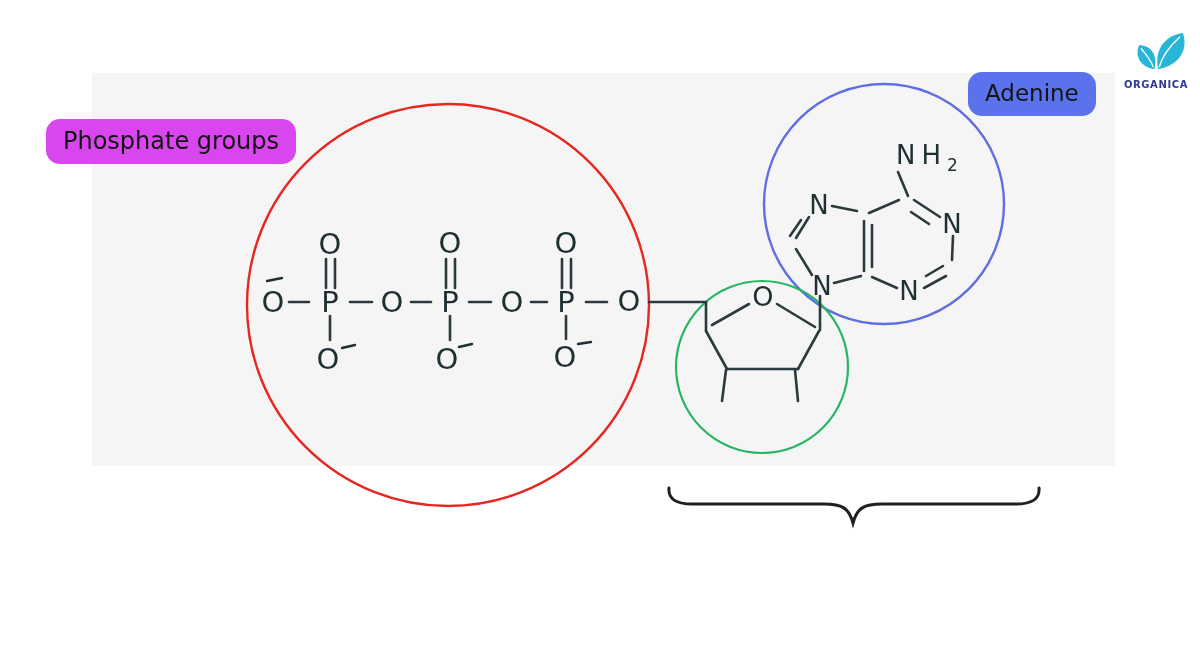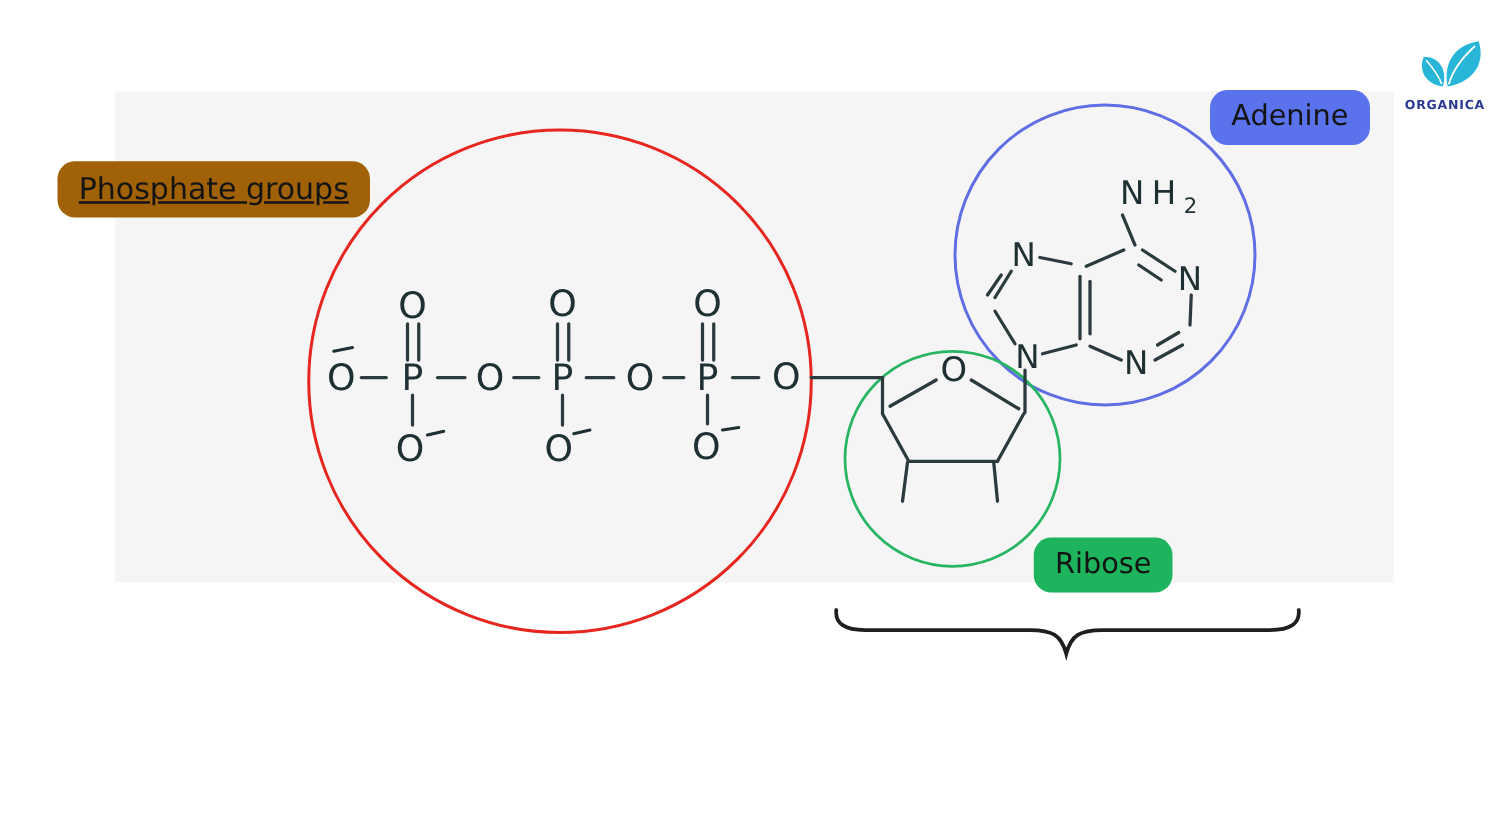--- a/index.html
+++ b/index.html
@@ -84,28 +84,25 @@
       <text x="565" y="357" fill="#1e3032" font-size="29" text-anchor="middle" dominant-baseline="central">O</text>
       <text x="629" y="301" fill="#1e3032" font-size="29" text-anchor="middle" dominant-baseline="central">O</text>
       <text x="763" y="296" fill="#1e3032" font-size="27" text-anchor="middle" dominant-baseline="central">O</text>
       <text x="819" y="205" fill="#1e3032" font-size="26" text-anchor="middle" dominant-baseline="central">N</text>
       <text x="822" y="286" fill="#1e3032" font-size="26" text-anchor="middle" dominant-baseline="central">N</text>
       <text x="952" y="224" fill="#1e3032" font-size="26" text-anchor="middle" dominant-baseline="central">N</text>
       <text x="909" y="291" fill="#1e3032" font-size="26" text-anchor="middle" dominant-baseline="central">N</text>
       <text x="896" y="155" fill="#1e3032" font-size="26" text-anchor="start" dominant-baseline="central" letter-spacing="6">NH<tspan dy="10" font-size="17" letter-spacing="0">2</tspan></text>
     </svg>
 
-  <div class="pill" style="left: 46px; top: 129px; background: #a16207; font-size: 24px; text-decoration: underline;">
+  <div class="pill" style="left: 46px; top: 119px; background: #d946ef; font-size: 24px;">
     <span>Phosphate groups</span>
   </div>
   <div class="pill" style="left: 968px; top: 72px; background: rgb(90, 115, 237); font-size: 23px;">
     <span>Adenine</span>
-  </div>
-  <div class="pill" style="left: 827px; top: 430px; background: rgb(29, 180, 93); font-size: 23px;">
-    <span>Ribose</span>
   </div>
 
 
   <div class="logo" style="left: 1118px; top: 32px; text-align: right;">
     <svg width="54" height="42" viewBox="0 0 56 44">
       <path class="leaf" d="M 21 39 C 7 37 0 26 5 14 C 18 14 25 25 21 39 Z" fill="#27b6d7"></path>
       <path class="leaf-vein" d="M 7 17 C 13 24 18 31 20 37" fill="none" stroke="#ffffff" stroke-width="1.3"></path>
       <path class="leaf" d="M 25 39 C 21 19 31 4 51 1 C 57 20 46 35 25 39 Z" fill="#27b6d7"></path>
       <path class="leaf-vein" d="M 48 5 C 38 14 29 26 26 37" fill="none" stroke="#ffffff" stroke-width="1.5"></path>
     </svg>

